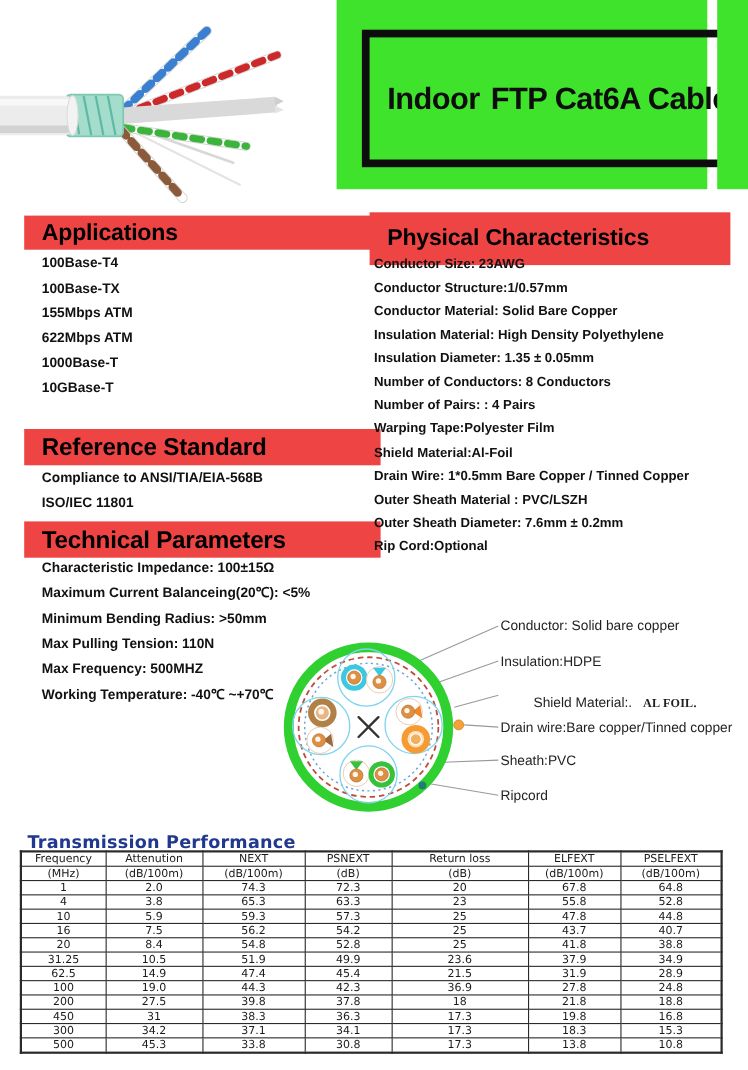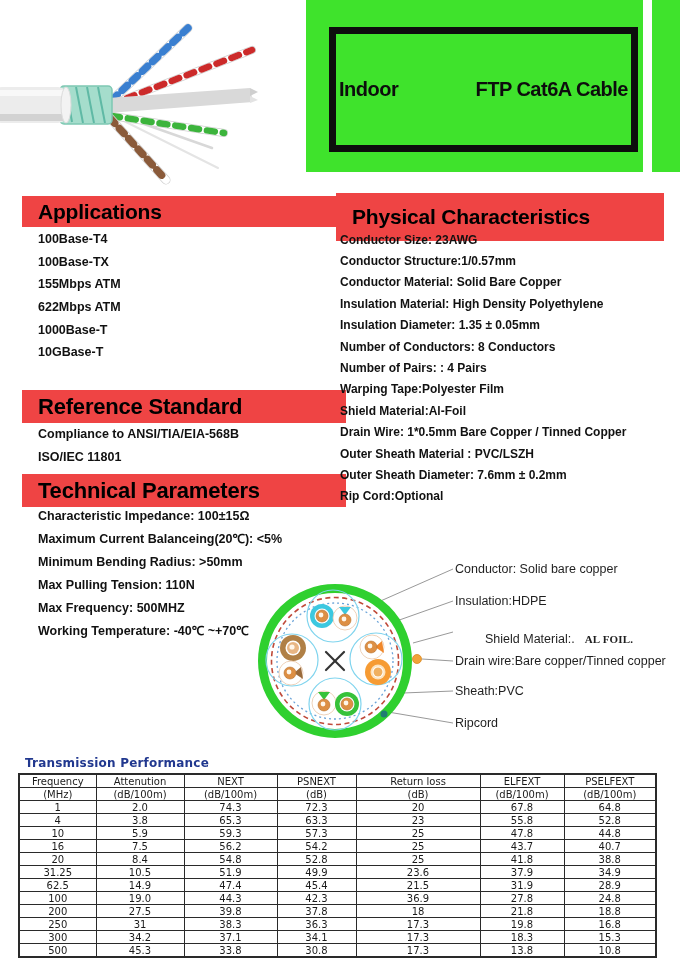--- a/index.html
+++ b/index.html
@@ -3,22 +3,22 @@
 <meta charset="utf-8">
 <style>
   html,body{margin:0;padding:0;background:#fff;}
   .page{position:relative;width:680px;height:973px;background:#ffffff;overflow:hidden;
         font-family:"Liberation Sans",sans-serif;color:#111;}
 
   
   .banner{position:absolute;left:306px;top:0;width:337px;height:172px;background:#3fe32c;}
   .banner-strip{position:absolute;left:652px;top:0;width:28px;height:172px;background:#3fe32c;}
   .title-frame{position:absolute;left:23px;top:27px;width:289px;height:111px;border:7px solid #0d0d0d;
-        display:flex;align-items:center;justify-content:space-between;padding:0 3px;
-        font-weight:700;font-size:20px;letter-spacing:-0.5px;color:#0d0d0d;white-space:nowrap;gap:10px;}
+        display:flex;align-items:center;justify-content:space-between;padding:0 16px;
+        font-weight:700;font-size:28px;letter-spacing:-0.5px;color:#0d0d0d;white-space:nowrap;gap:10px;}
 
   
   .sec-bar{position:absolute;background:#ef4444;color:#000;font-weight:700;font-size:21px;
         display:flex;align-items:center;padding-left:16px;letter-spacing:-0.2px;}
   .bar-applications{left:22px;top:196px;width:308px;height:31px;}
   .bar-physical{left:336px;top:193px;width:312px;height:48px;}
   .bar-reference{left:22px;top:390px;width:308px;height:33px;font-size:22px;}
   .bar-technical{left:22px;top:474px;width:308px;height:33px;font-size:22px;}
 
   
@@ -32,21 +32,21 @@
   .list-technical li{height:23px;}
   .list-physical{left:340px;top:229px;font-size:12px;}
   .list-physical li{height:21.4px;}
 
   
   .dg-label{position:absolute;left:455px;font-size:12.5px;color:#1f1f1f;white-space:nowrap;}
   .dg-serif{font-family:"Liberation Serif",serif;font-weight:700;font-size:11px;margin-left:10px;letter-spacing:0.2px;}
 
   
   .tp-title{position:absolute;left:25px;top:756px;font-family:"DejaVu Sans",sans-serif;
-        font-size:12px;font-weight:700;color:#21388f;letter-spacing:0.2px;}
+        font-size:16px;font-weight:700;color:#21388f;letter-spacing:0.2px;}
   table.tp{position:absolute;left:18px;top:773px;width:637px;border-collapse:collapse;
         font-family:"DejaVu Sans",sans-serif;font-size:10px;color:#1a1a1a;table-layout:fixed;
         border:2px solid #2a2a2a;}
   .tp th,.tp td{border:1px solid #2a2a2a;text-align:center;vertical-align:middle;
         padding:0;height:12px;line-height:11px;font-weight:400;overflow:hidden;}
 
   svg{display:block;}
 </style>
 </head>
 <body>
@@ -340,21 +340,21 @@
         <tr>
           <td>200</td>
           <td>27.5</td>
           <td>39.8</td>
           <td>37.8</td>
           <td>18</td>
           <td>21.8</td>
           <td>18.8</td>
         </tr>
         <tr>
-          <td>250</td>
+          <td>450</td>
           <td>31</td>
           <td>38.3</td>
           <td>36.3</td>
           <td>17.3</td>
           <td>19.8</td>
           <td>16.8</td>
         </tr>
         <tr>
           <td>300</td>
           <td>34.2</td>

